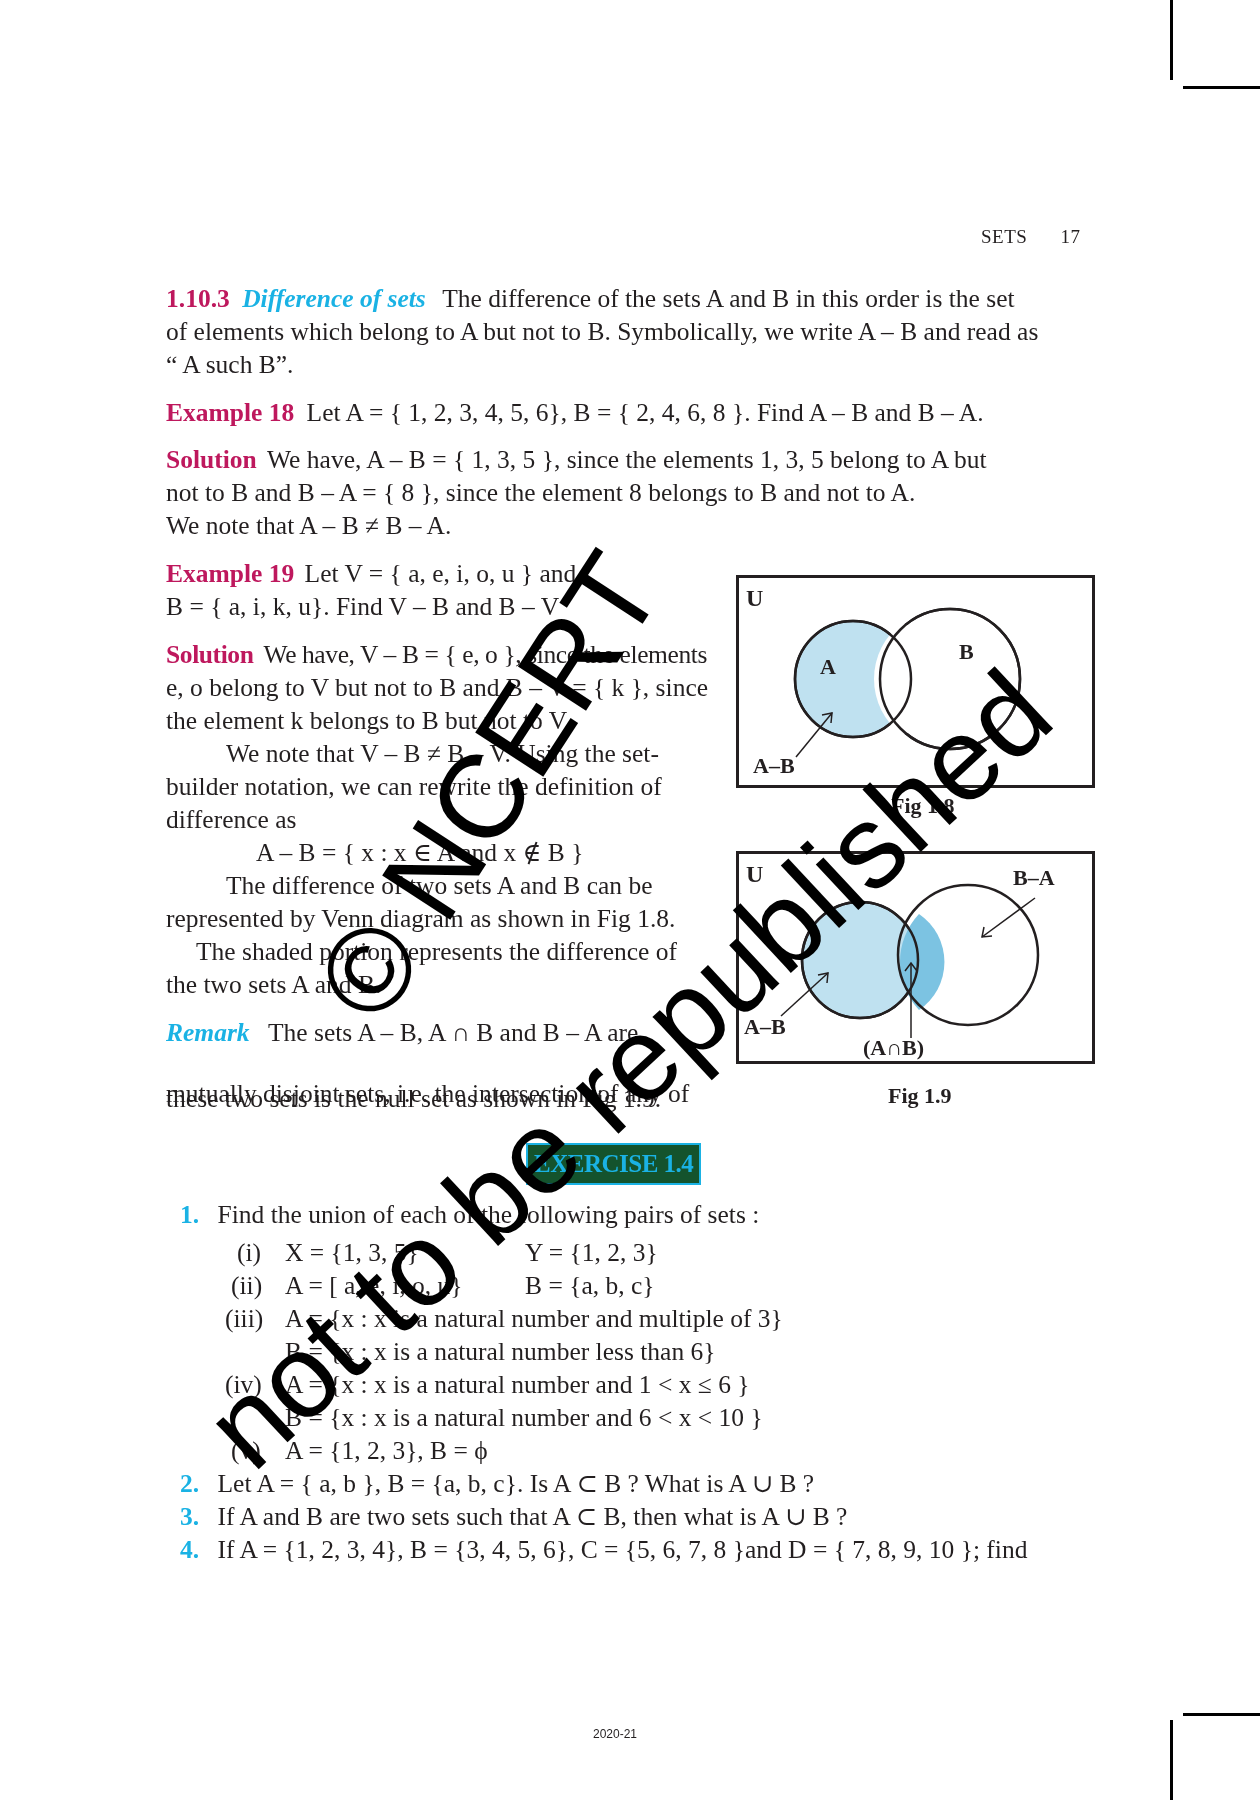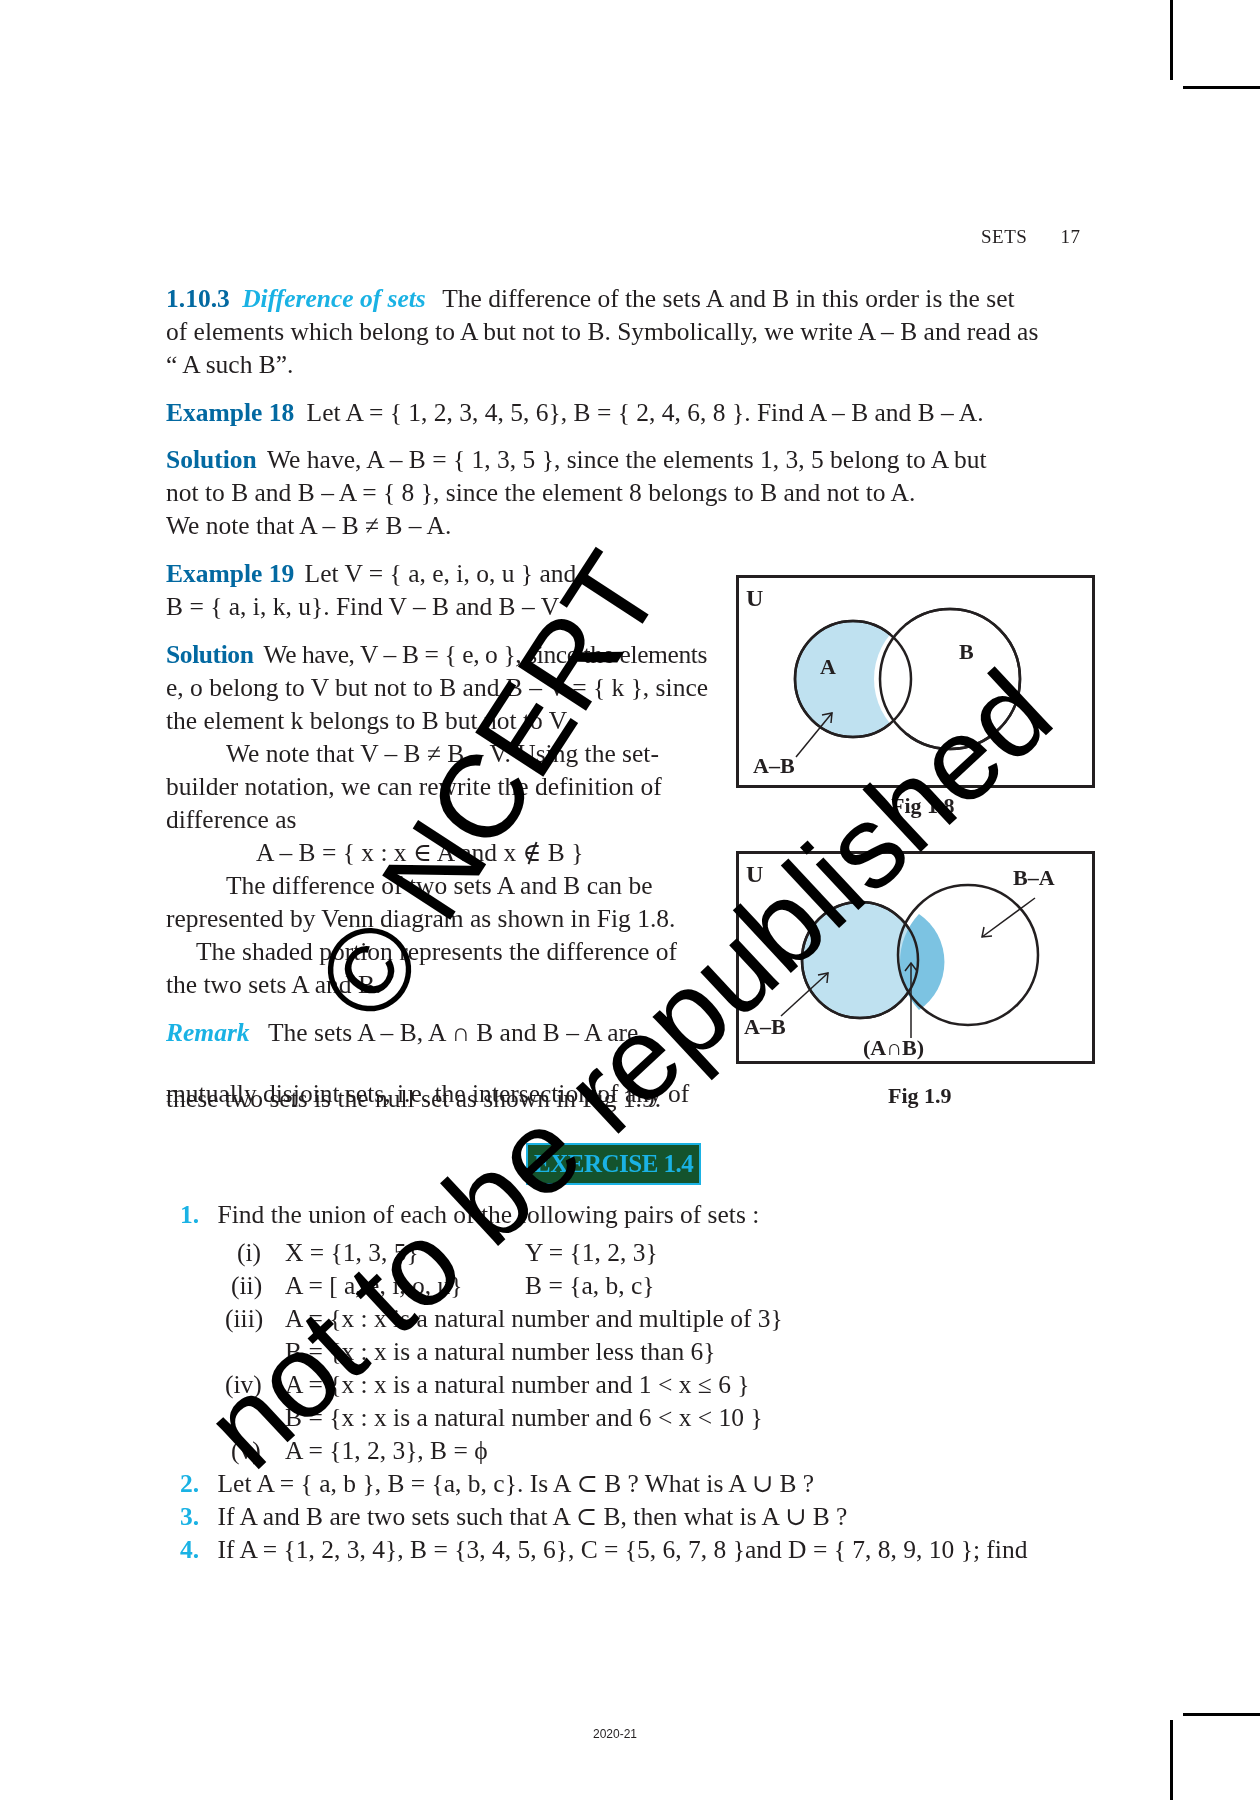--- a/index.html
+++ b/index.html
@@ -2,21 +2,21 @@
 <html><head>
 <meta charset="utf-8">
 <style>
   html, body { margin:0; padding:0; }
   body { width:1260px; height:1800px; position:relative; background:#ffffff; overflow:hidden;
          font-family:"Liberation Serif", "DejaVu Serif", serif; color:#231f20; }
   .abs { position:absolute; }
   .crop { position:absolute; background:#000; }
   .hdr { font-size:19px; letter-spacing:0.5px; }
   .body-text { font-size:25.5px; line-height:33px; }
-  .blue { color:#0369a1; font-weight:bold; }
+  .blue { color:#be185d; font-weight:bold; }
   .blue-i { color:#1ab2e4; font-weight:bold; font-style:italic; }
   .line { position:absolute; white-space:nowrap; }
   .ex-box { position:absolute; border:2px solid #1ab2e4; background:#14532d; color:#1ab2e4;
             font-weight:bold; font-size:25px; padding:0 6px; line-height:38px; letter-spacing:-0.5px; }
   .qnum { color:#1ab2e4; font-weight:bold; }
   .fig-cap { font-weight:bold; font-size:22px; }
   .footer { font-family:"Liberation Sans", sans-serif; font-size:12px; }
   .watermark { position:absolute; left:0; top:0; width:1260px; height:1800px; pointer-events:none; }
   .wm-text { position:absolute; font-family:"Liberation Sans","DejaVu Sans",sans-serif; color:#000;
              white-space:nowrap; transform-origin:left bottom; }

